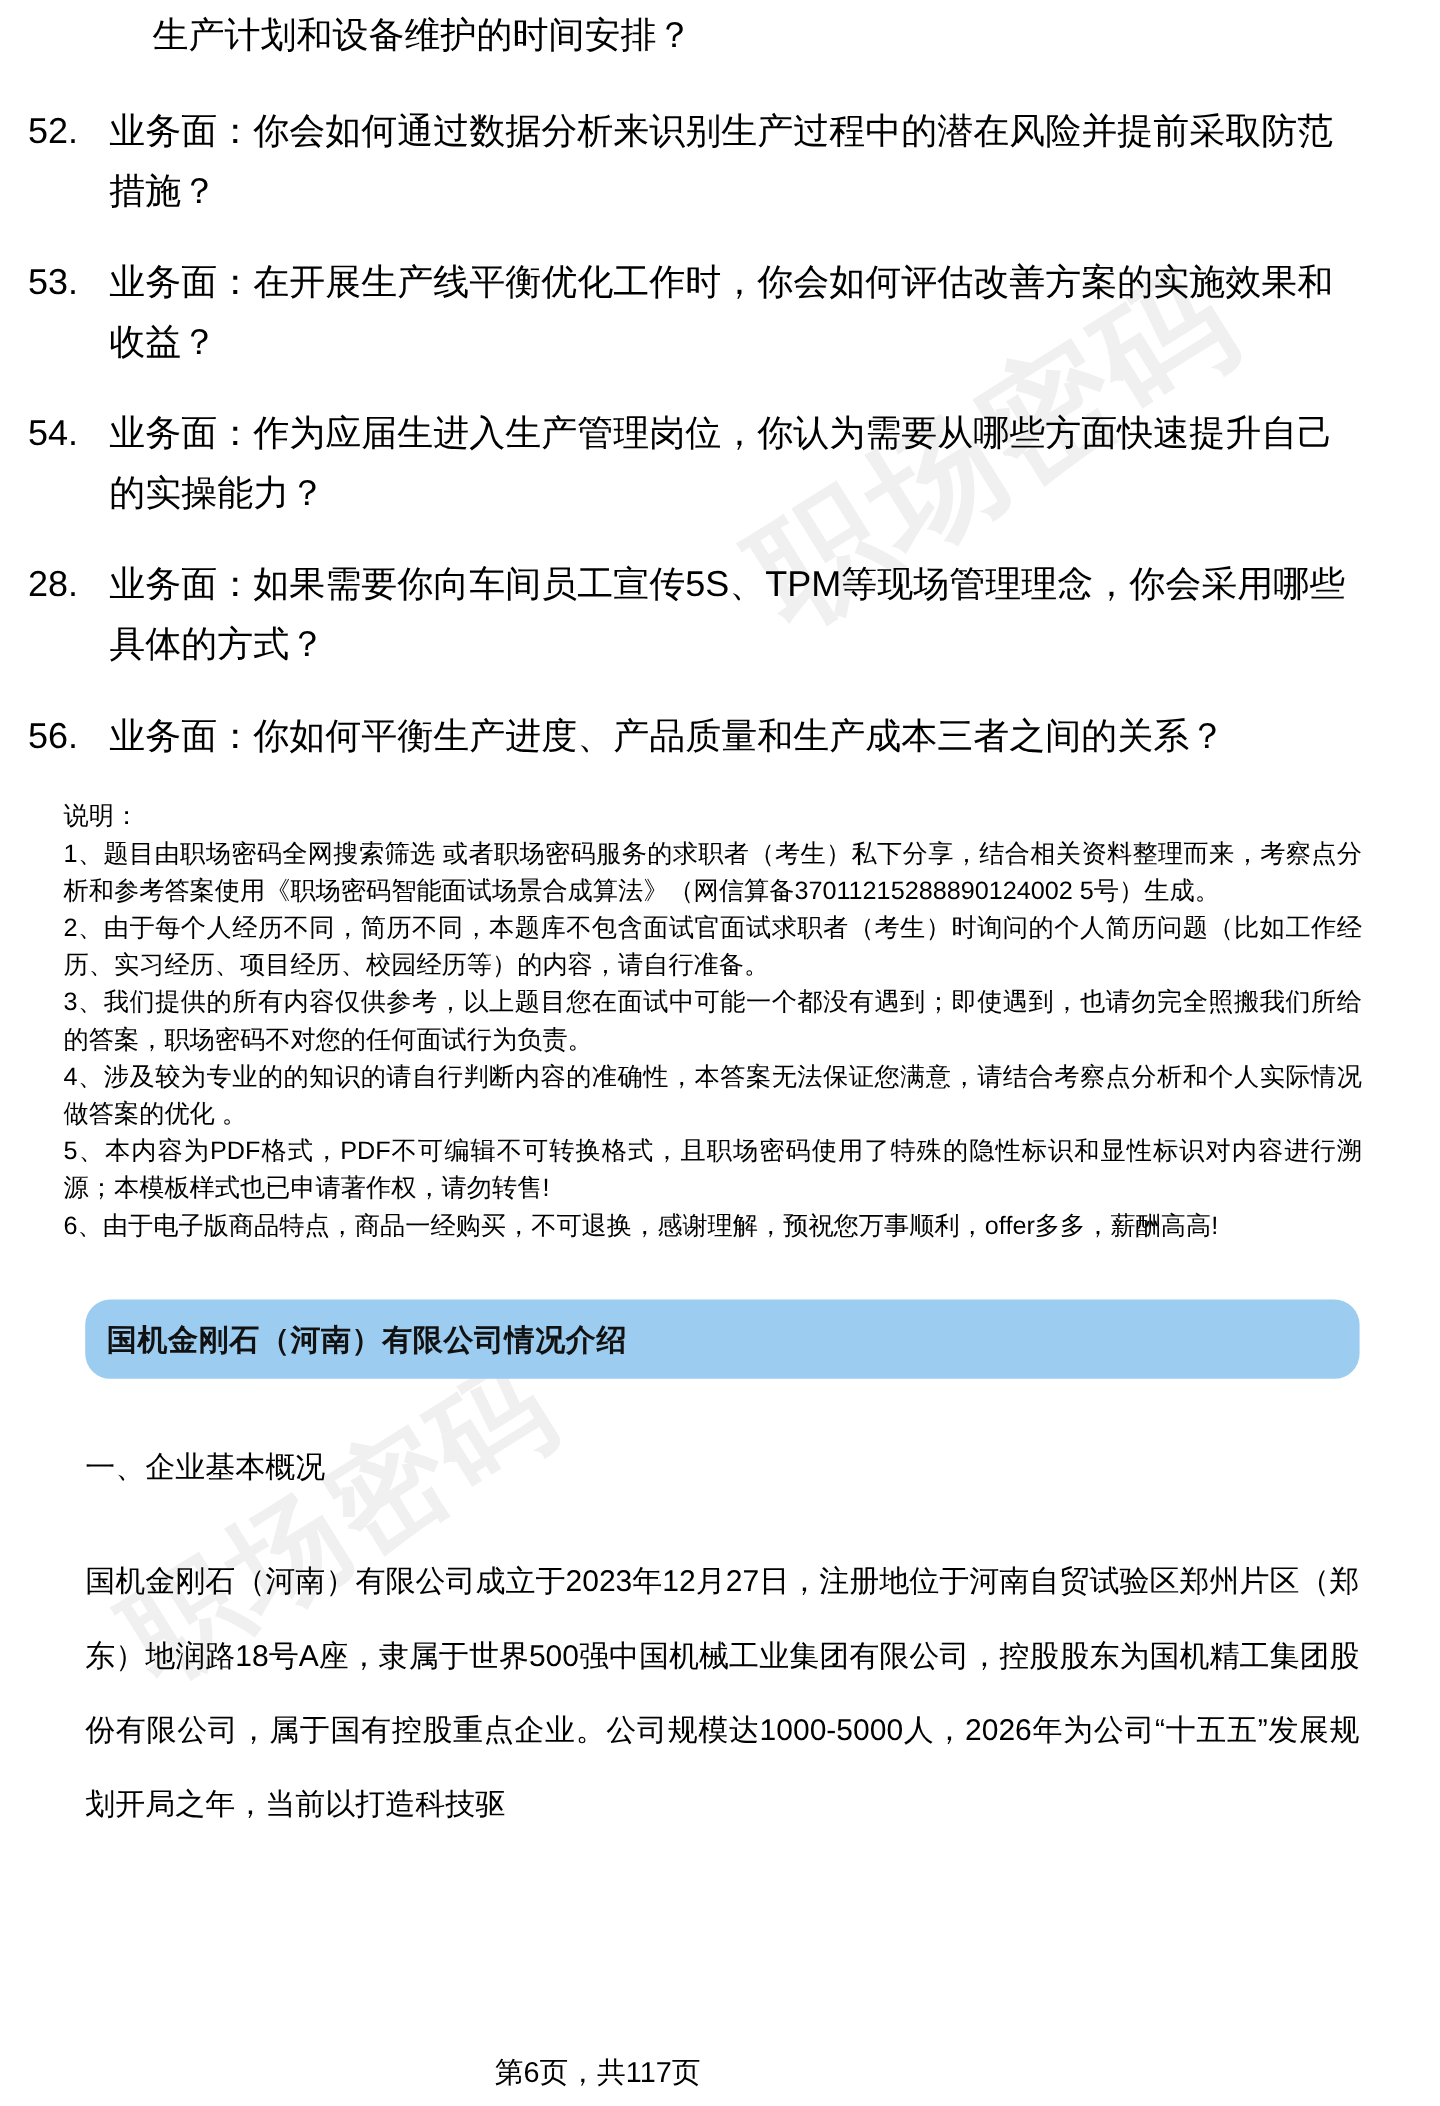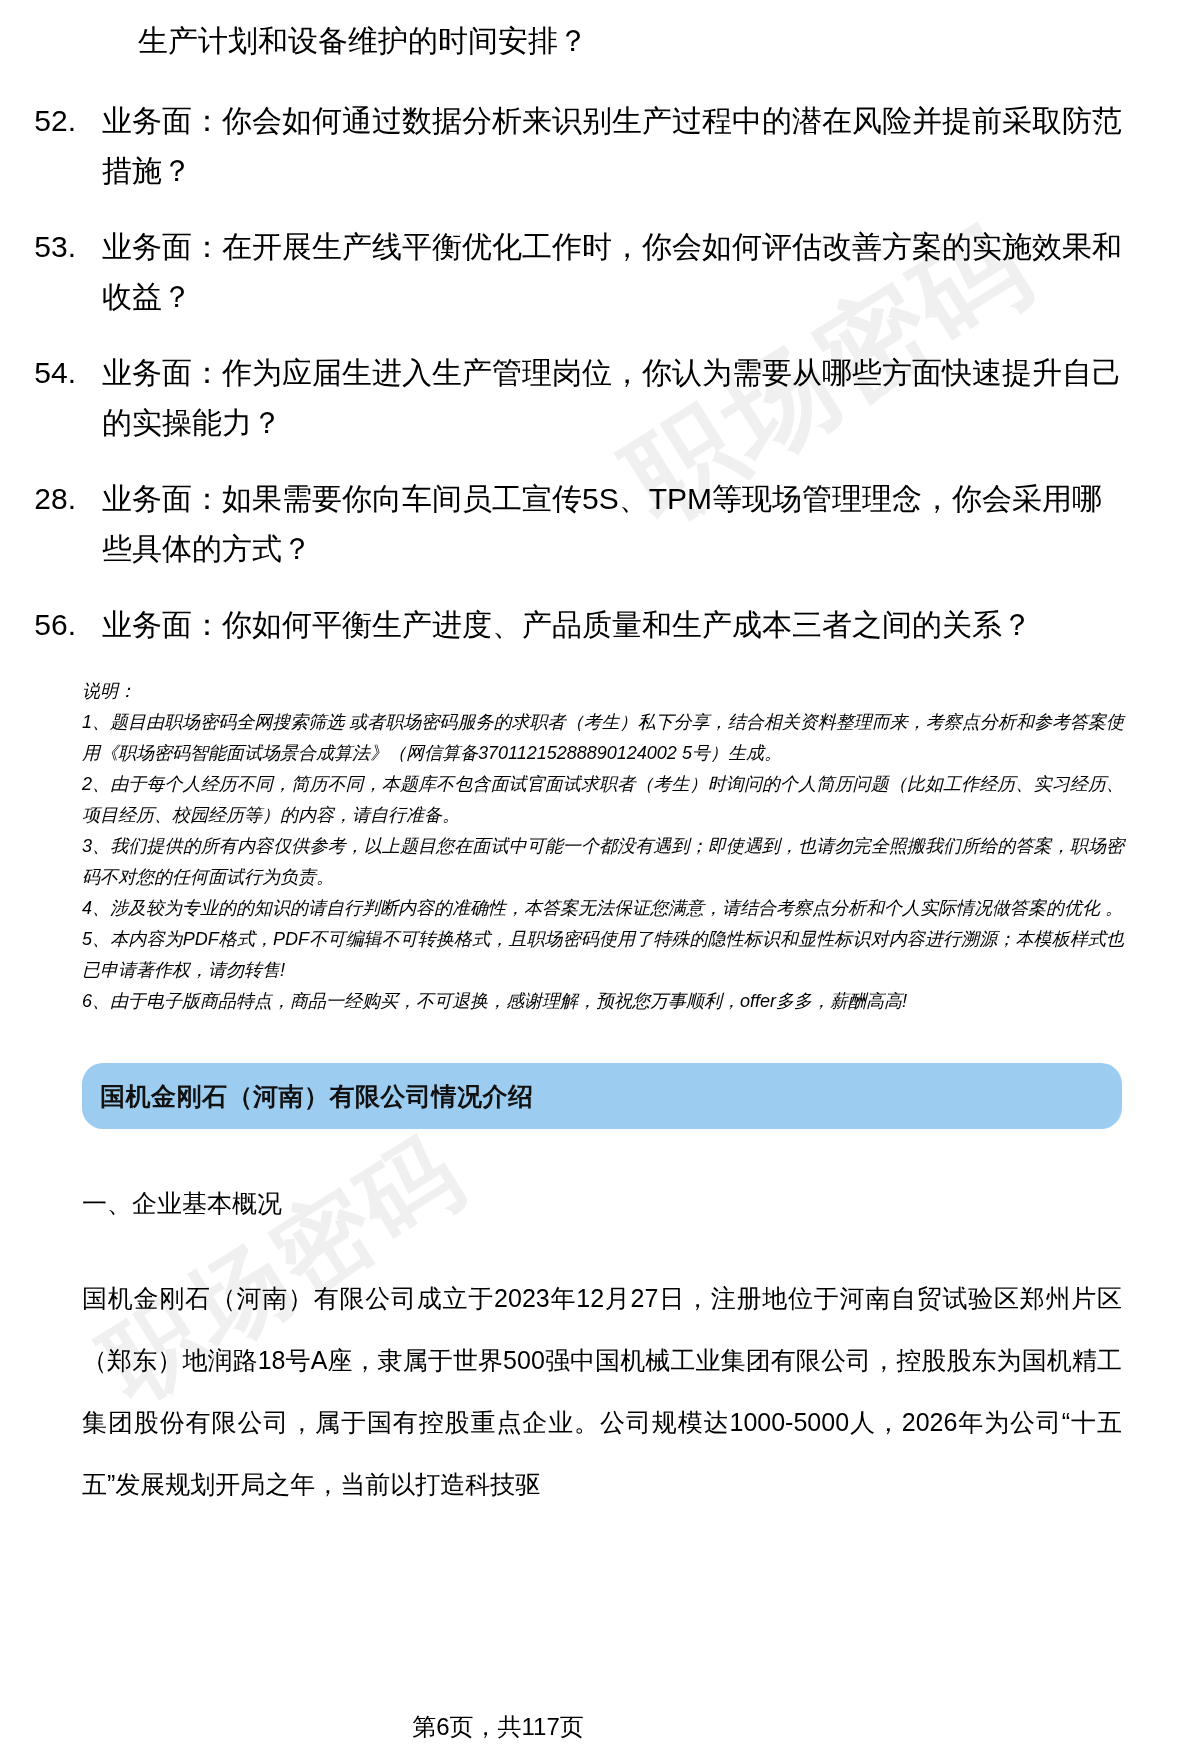--- a/index.html
+++ b/index.html
@@ -46,21 +46,21 @@
     left: 80px; top: 1320px;
     font-size: 96px;
     transform: rotate(-32deg);
     transform-origin: left top;
   }
 
   
   .content {
     position: relative;
     z-index: 2;
-    padding: 16px;
+    padding: 5px;
   }
 
   
   .q-list {
     margin: 0;
     padding: 0;
     list-style: none;
   }
   .q-item {
     display: flex;
@@ -86,25 +86,24 @@
   .q-cont {
     margin-left: 122px;
     margin-right: 60px;
     font-size: 30px;
     line-height: 50px;
     margin-bottom: 30px;
   }
 
   
   .notes {
-    margin: 22px 60px 0 66px;
-    font-size: 18px;
+    margin: 22px 60px 0 48px;
+    font-size: 21px;
     line-height: 31px;
     text-align: justify;
-    font-style: italic;
   }
   .notes-title {
     margin-bottom: 0px;
   }
   .notes p {
     margin: 0;
   }
 
   
   .banner {

